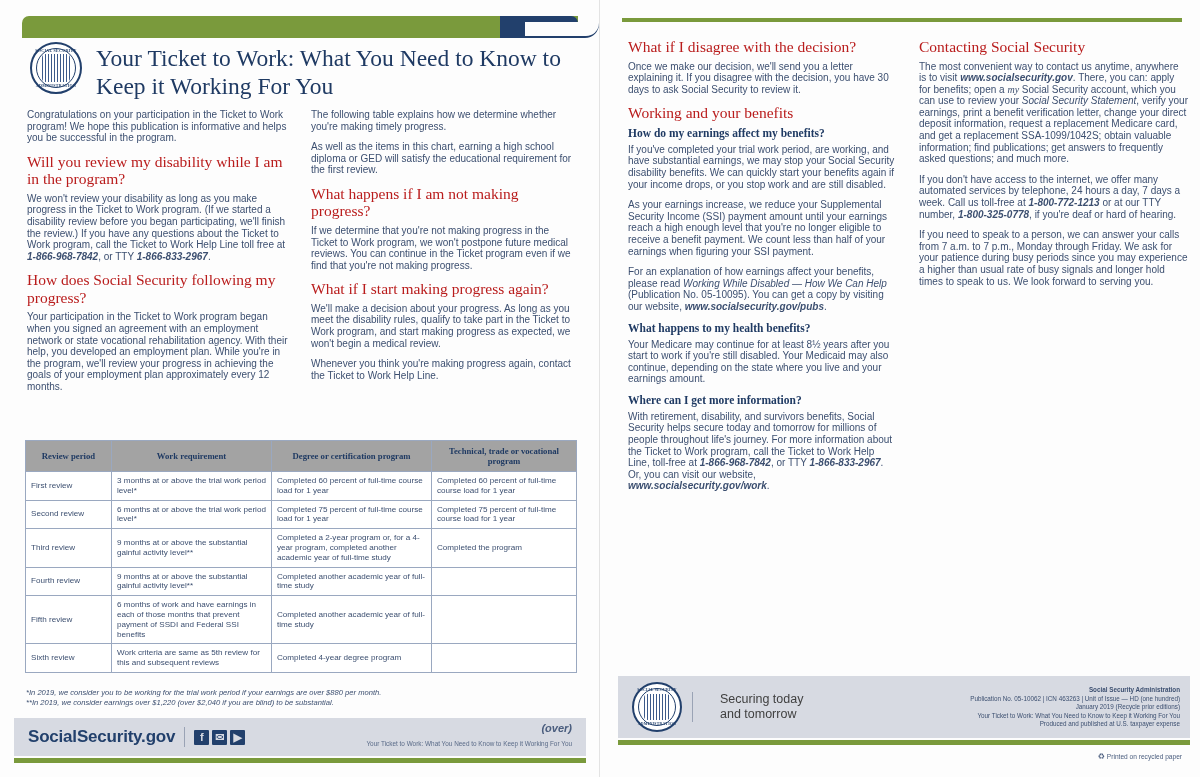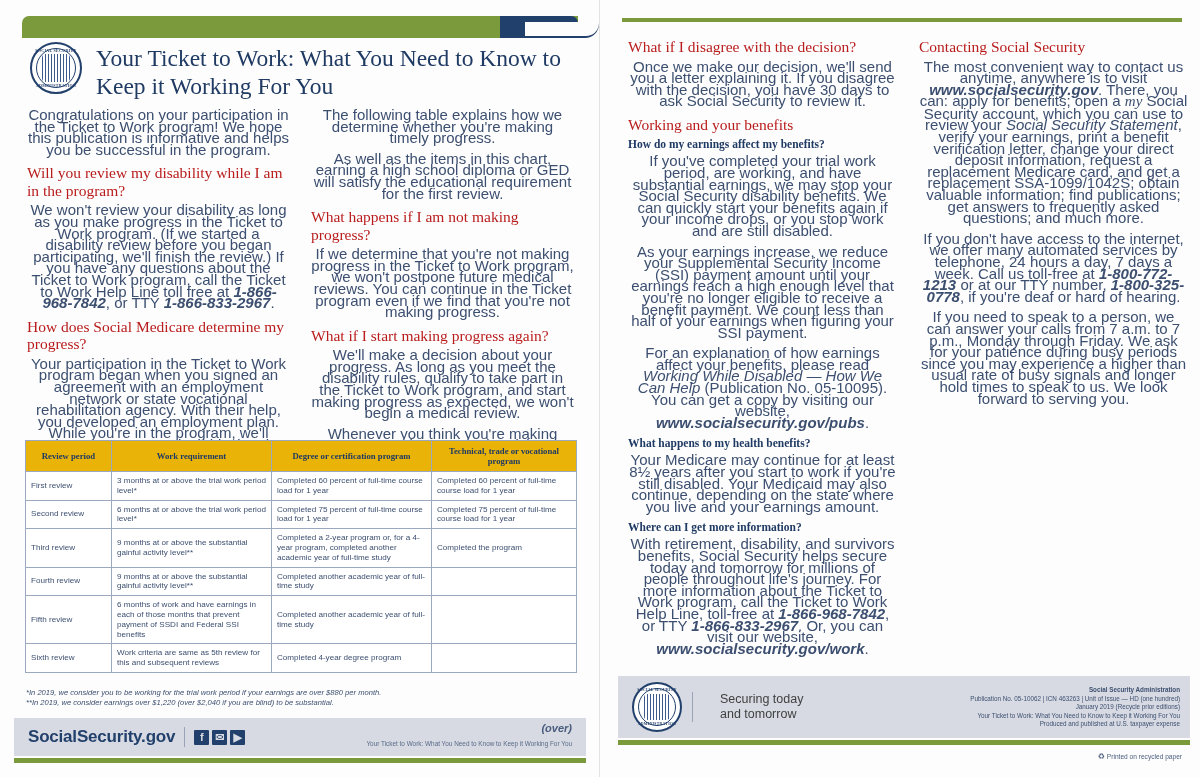--- a/index.html
+++ b/index.html
@@ -16,25 +16,25 @@
     background: #fdfdfd;
     overflow: hidden;
   }
   #left-page  { left: 0; border-right: 1px solid #e3e3e3; }
   #right-page { left: 600px; }
 
   
   .serif { font-family: "Liberation Serif", serif; }
   .body-txt {
     font-family: "Liberation Sans", sans-serif;
-    font-size: 15px;
+    font-size: 10px;
     line-height: 11.6px;
     color: #3c4f70;
     margin-bottom: 9px;
-    text-align: center;
+    text-align: left;
   }
   .h2 {
     font-family: "Liberation Serif", serif;
     font-size: 15.5px;
     line-height: 17.5px;
     color: #b91c1c;
     margin-top: 4px;
     margin-bottom: 5px;
     font-weight: normal;
   }
@@ -132,21 +132,21 @@
   #left-col-a, #left-col-b { width: 263px; }
 
   
   #progress-table {
     position: absolute; left: 25px; top: 440px;
     width: 551px;
     border-collapse: collapse;
     table-layout: fixed;
   }
   #progress-table th {
-    background: #eab308;
+    background: #a3a3a3;
     border: 1px solid #9aa8c0;
     font-family: "Liberation Serif", serif;
     font-size: 8.7px;
     line-height: 10px;
     color: #1f3a63;
     font-weight: bold;
     padding: 5px 4px;
     text-align: center;
     vertical-align: middle;
   }
@@ -291,21 +291,21 @@
   </div>
 
   <div id="left-cols">
 
     <div id="left-col-a">
       <p class="body-txt">Congratulations on your participation in the Ticket to Work program! We hope this publication is informative and helps you be successful in the program.</p>
       <h2 class="h2">Will you review my disability while I am in the program?</h2>
       <p class="body-txt">
         <span>We won't review your disability as long as you make progress in the Ticket to Work program. (If we started a disability review before you began participating, we'll finish the review.) If you have any questions about the Ticket to Work program, call the Ticket to Work Help Line toll free at </span><b>1-866-968-7842</b><span>, or TTY </span><b>1-866-833-2967</b><span>.</span>
       </p>
-      <h2 class="h2">How does Social Medicare determine my progress?</h2>
+      <h2 class="h2">How does Social Security following my progress?</h2>
       <p class="body-txt">Your participation in the Ticket to Work program began when you signed an agreement with an employment network or state vocational rehabilitation agency. With their help, you developed an employment plan. While you're in the program, we'll review your progress in achieving the goals of your employment plan approximately every 12 months.</p>
     </div>
 
     <div id="left-col-b">
       <p class="body-txt">The following table explains how we determine whether you're making timely progress.</p>
       <p class="body-txt">As well as the items in this chart, earning a high school diploma or GED will satisfy the educational requirement for the first review.</p>
       <h2 class="h2">What happens if I am not making progress?</h2>
       <p class="body-txt">If we determine that you're not making progress in the Ticket to Work program, we won't postpone future medical reviews. You can continue in the Ticket program even if we find that you're not making progress.</p>
       <h2 class="h2">What if I start making progress again?</h2>
       <p class="body-txt">We'll make a decision about your progress. As long as you meet the disability rules, qualify to take part in the Ticket to Work program, and start making progress as expected, we won't begin a medical review.</p>

